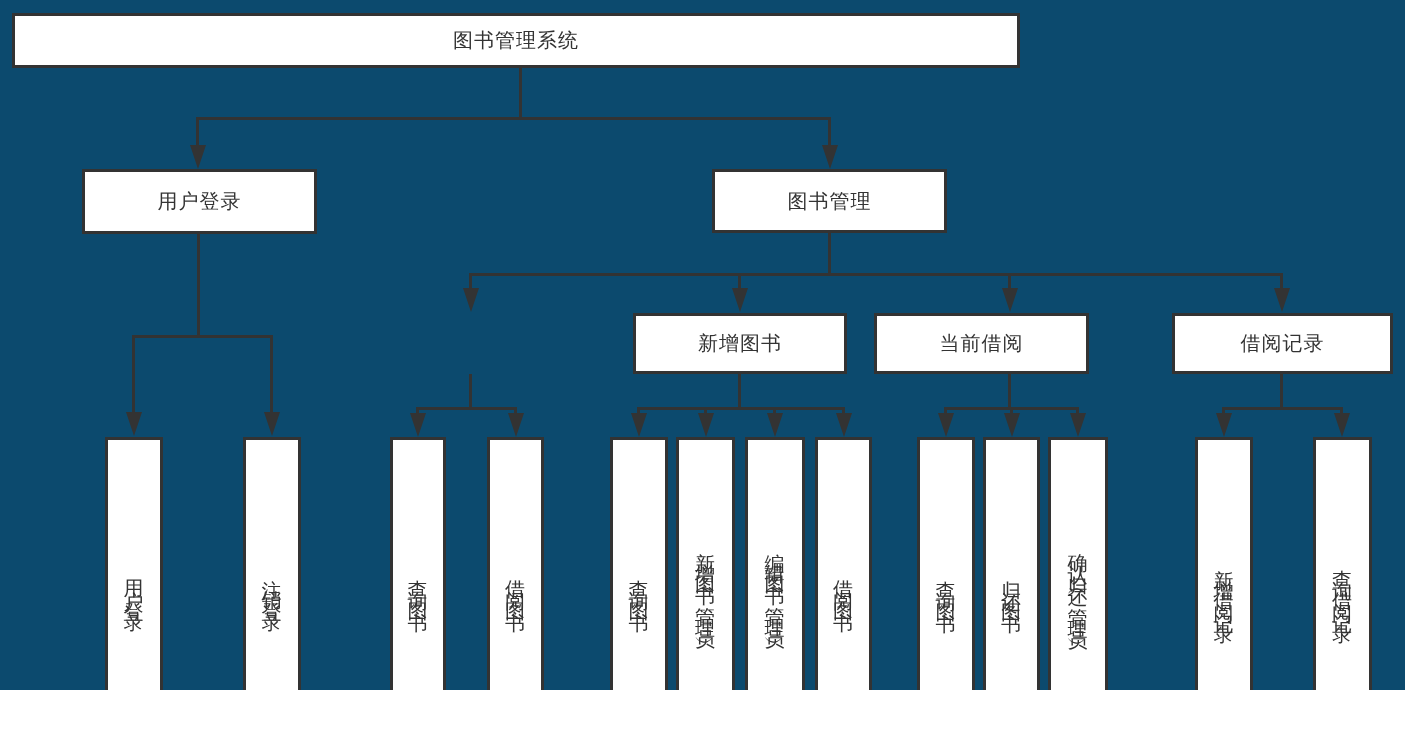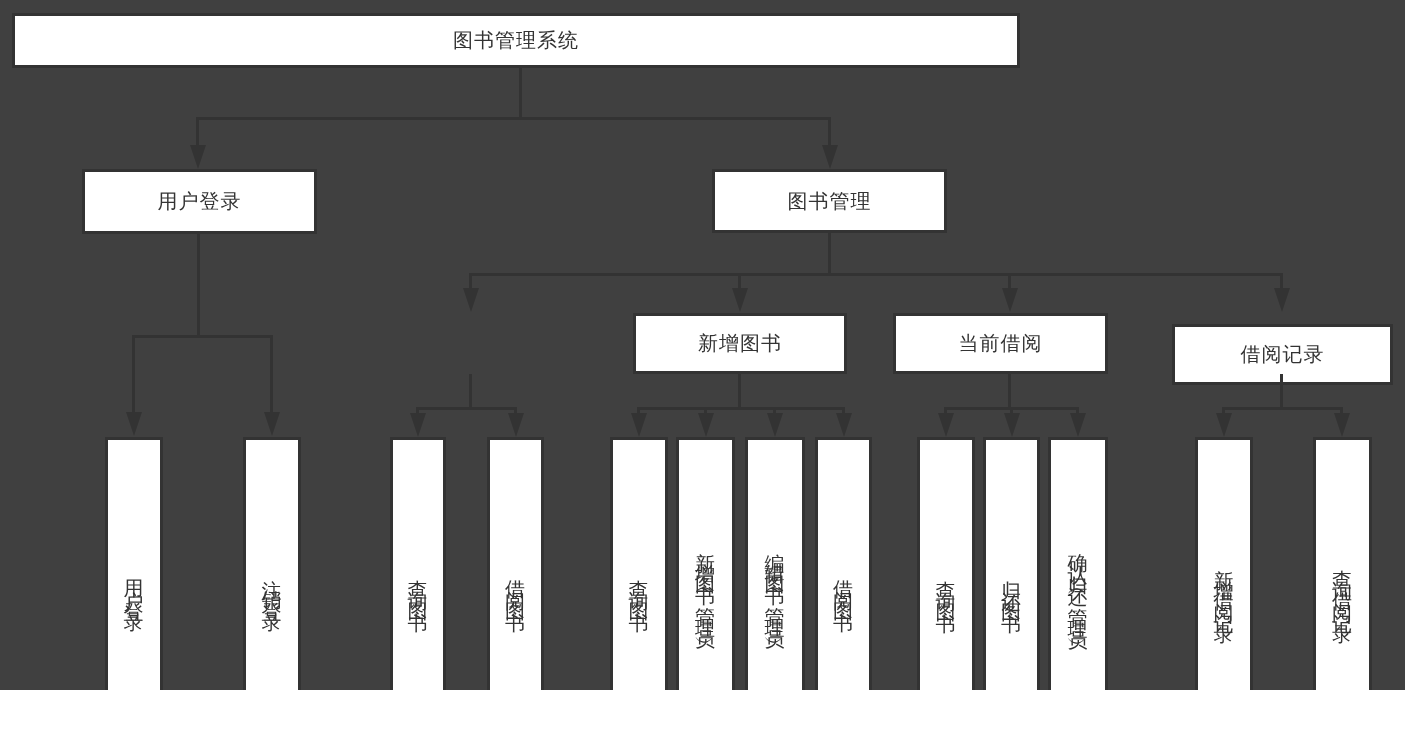--- a/index.html
+++ b/index.html
@@ -5,21 +5,21 @@
   html, body {
     margin: 0;
     padding: 0;
     background: #ffffff;
     font-family: "DejaVu Sans", sans-serif;
   }
   .canvas {
     position: relative;
     width: 1405px;
     height: 690px;
-    background: #404040;
+    background: #0c4a6e;
     overflow: hidden;
   }
   .node {
     position: absolute;
     box-sizing: border-box;
     border: 3px solid #333333;
     background: #ffffff;
     color: #333333;
     display: flex;
     align-items: center;
@@ -106,24 +106,24 @@
   <div class="vline" style="left:738px; top:273px; height:17px;"></div>
   <div class="arrow" style="left:732px; top:288px;"></div>
   <div class="vline" style="left:1008px; top:273px; height:17px;"></div>
   <div class="arrow" style="left:1002px; top:288px;"></div>
   <div class="vline" style="left:1280px; top:273px; height:17px;"></div>
   <div class="arrow" style="left:1274px; top:288px;"></div>
 
   <div class="node h" style="left:633px; top:313px; width:214px; height:61px;">
     <span>新增图书</span>
   </div>
-  <div class="node h" style="left:893px; top:313px; width:215px; height:61px;">
+  <div class="node h" style="left:874px; top:313px; width:215px; height:61px;">
     <span>当前借阅</span>
   </div>
-  <div class="node h" style="left:1172px; top:313px; width:221px; height:61px;margin-top:11px;">
+  <div class="node h" style="left:1172px; top:313px; width:221px; height:61px;">
     <span>借阅记录</span>
   </div>
 
   <div class="vline" style="left:469px; top:374px; height:33px;"></div>
   <div class="hline" style="left:416px; top:407px; width:100px;"></div>
   <div class="vline" style="left:416px; top:407px; height:8px;"></div>
   <div class="arrow" style="left:410px; top:413px;"></div>
   <div class="vline" style="left:514px; top:407px; height:8px;"></div>
   <div class="arrow" style="left:508px; top:413px;"></div>
 

